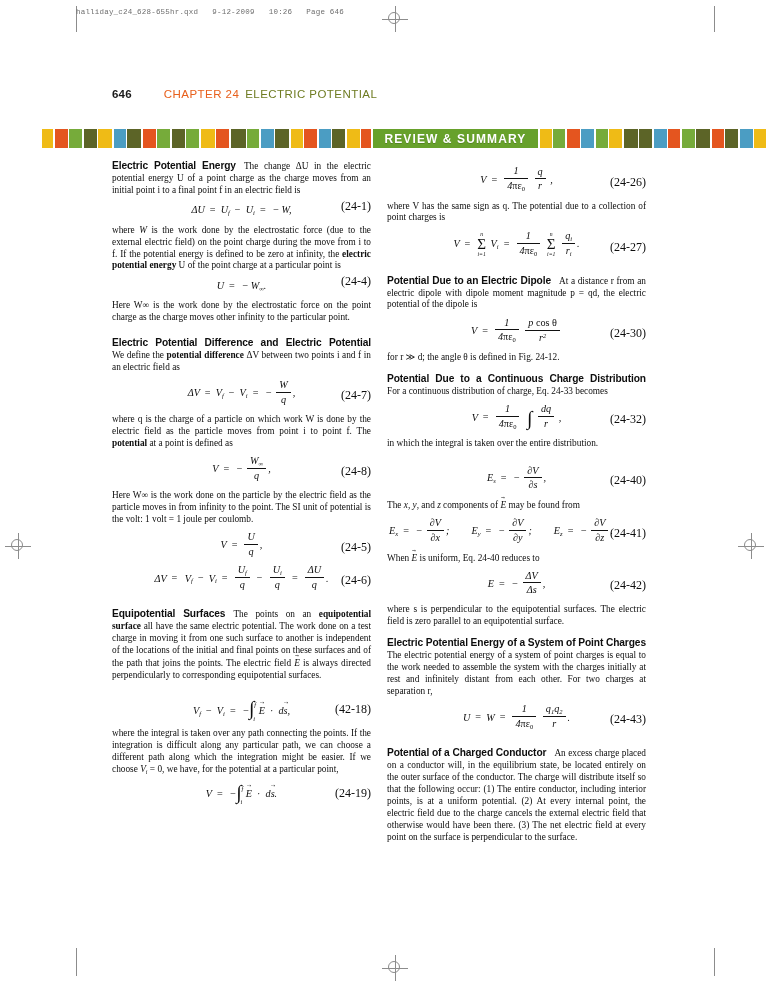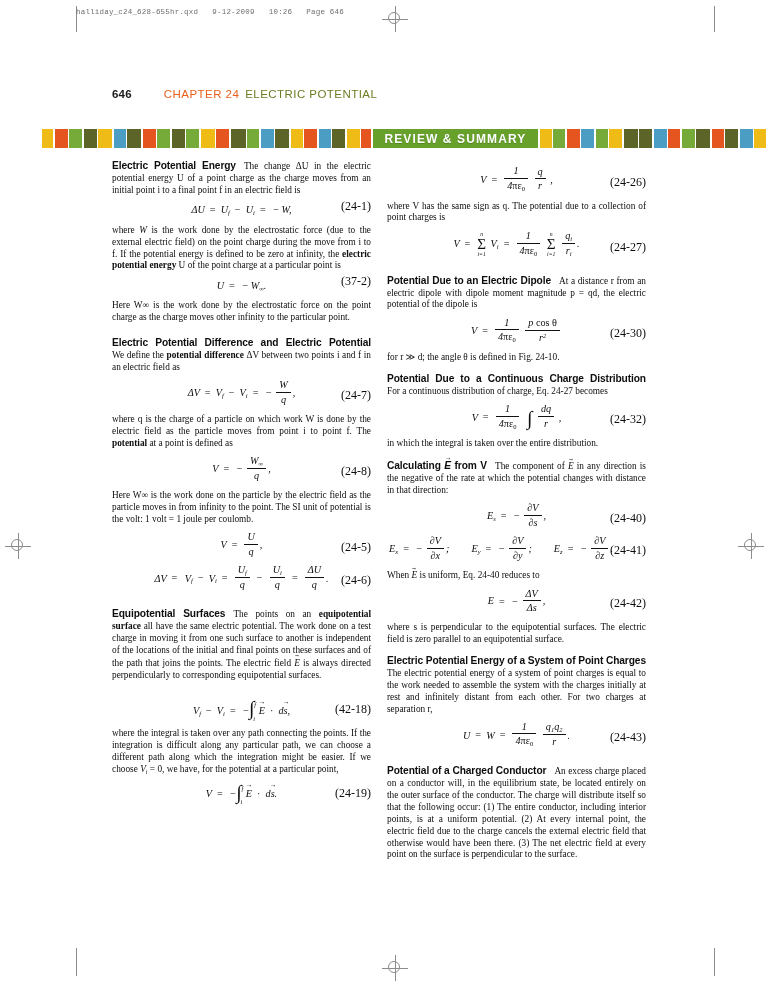--- a/index.html
+++ b/index.html
@@ -412,21 +412,21 @@
 
         <div class="eq tall">
           <span class="eqbody">ΔU <span class="op">=</span> U<sub>f</sub> <span class="op">−</span> U<sub>i</sub> <span class="op">=</span> <span class="op">−</span>W,</span>
           <span class="eqnum">(24-1)</span>
         </div>
 
         <p class="body"><span>where </span><i>W</i><span> is the work done by the electrostatic force (due to the external electric field) on the point charge during the move from i to f. If the potential energy is defined to be zero at infinity, the </span><b class="inline">electric potential energy</b><span> U of the point charge at a particular point is</span></p>
 
         <div class="eq tall">
           <span class="eqbody">U <span class="op">=</span> <span class="op">−</span>W<sub class="upr">∞</sub>.</span>
-          <span class="eqnum">(37-2)</span>
+          <span class="eqnum">(24-4)</span>
         </div>
 
         <p class="body">Here W∞ is the work done by the electrostatic force on the point charge as the charge moves other infinity to the particular point.</p>
       </div>
 
       <div class="spacer-lg"></div>
 
       <div class="sec">
         <p class="body"><span class="runin" style="display:block; text-align:justify; text-align-last:justify; margin-bottom:1px;">Electric Potential Difference and Electric Potential</span><span>We define the </span><b class="inline">potential difference</b><span> ΔV between two points i and f in an electric field as</span></p>
 
@@ -500,46 +500,46 @@
       <div class="spacer-md"></div>
 
       <div class="sec">
         <p class="body"><span class="runin">Potential Due to an Electric Dipole</span><span class="runin-gap"></span><span>At a distance r from an electric dipole with dipole moment magnitude p = qd, the electric potential of the dipole is</span></p>
 
         <div class="eq tall">
           <span class="eqbody">V <span class="op">=</span> <span class="frac"><span class="num">1</span><span class="den">4<span class="upr">πε</span><sub class="upr">0</sub></span></span> <span class="frac"><span class="num">p <span class="upr">cos</span> <span class="upr">θ</span></span><span class="den">r<sup>2</sup></span></span></span>
           <span class="eqnum">(24-30)</span>
         </div>
 
-        <p class="body">for r ≫ d; the angle θ is defined in Fig. 24-10.</p>
+        <p class="body">for r ≫ d; the angle θ is defined in Fig. 24-12.</p>
       </div>
 
       <div class="spacer-md"></div>
 
       <div class="sec">
-        <p class="body"><span class="runin" style="display:block; text-align:justify; text-align-last:justify; margin-bottom:1px;">Potential Due to a Continuous Charge Distribution</span><span>For a continuous distribution of charge, Eq. 24-27 becomes</span></p>
+        <p class="body"><span class="runin" style="display:block; text-align:justify; text-align-last:justify; margin-bottom:1px;">Potential Due to a Continuous Charge Distribution</span><span>For a continuous distribution of charge, Eq. 24-33 becomes</span></p>
 
         <div class="eq tall">
           <span class="eqbody">V <span class="op">=</span> <span class="frac"><span class="num">1</span><span class="den">4<span class="upr">πε</span><sub class="upr">0</sub></span></span> <span class="intg">∫</span> <span class="frac"><span class="num">dq</span><span class="den">r</span></span> ,</span>
           <span class="eqnum">(24-32)</span>
         </div>
 
         <p class="body">in which the integral is taken over the entire distribution.</p>
       </div>
 
       <div class="spacer-md"></div>
 
       <div class="sec">
-        <p class="body"><span class="runin"><span>Calculating </span><i class="vec">E</i><span> from V</span></span><span class="runin-gap"></span><span>The component of <i class="vec">E</i> in any direction is the negative of the rate at which the potential changes with distance in that direction:</span></p>
 
         <div class="eq tall">
           <span class="eqbody">E<sub>s</sub> <span class="op">=</span> <span class="op">−</span><span class="frac"><span class="num">∂V</span><span class="den">∂s</span></span>,</span>
           <span class="eqnum">(24-40)</span>
         </div>
 
+        <p class="body">The <i>x</i>, <i>y</i>, and <i>z</i> components of <i class="vec">E</i> may be found from</p>
 
         <div class="eq tall" style="text-align:left;">
           <span class="eqbody" style="margin-left:2px;">E<sub>x</sub> <span class="op">=</span> <span class="op">−</span><span class="frac"><span class="num">∂V</span><span class="den">∂x</span></span>;<span class="space-wide"></span>E<sub>y</sub> <span class="op">=</span> <span class="op">−</span><span class="frac"><span class="num">∂V</span><span class="den">∂y</span></span>;<span class="space-wide"></span>E<sub>z</sub> <span class="op">=</span> <span class="op">−</span><span class="frac"><span class="num">∂V</span><span class="den">∂z</span></span>.</span>
           <span class="eqnum">(24-41)</span>
         </div>
 
         <p class="body">When <i class="vec">E</i> is uniform, Eq. 24-40 reduces to</p>
 
         <div class="eq tall">
           <span class="eqbody">E <span class="op">=</span> <span class="op">−</span><span class="frac"><span class="num">ΔV</span><span class="den">Δs</span></span>,</span>

